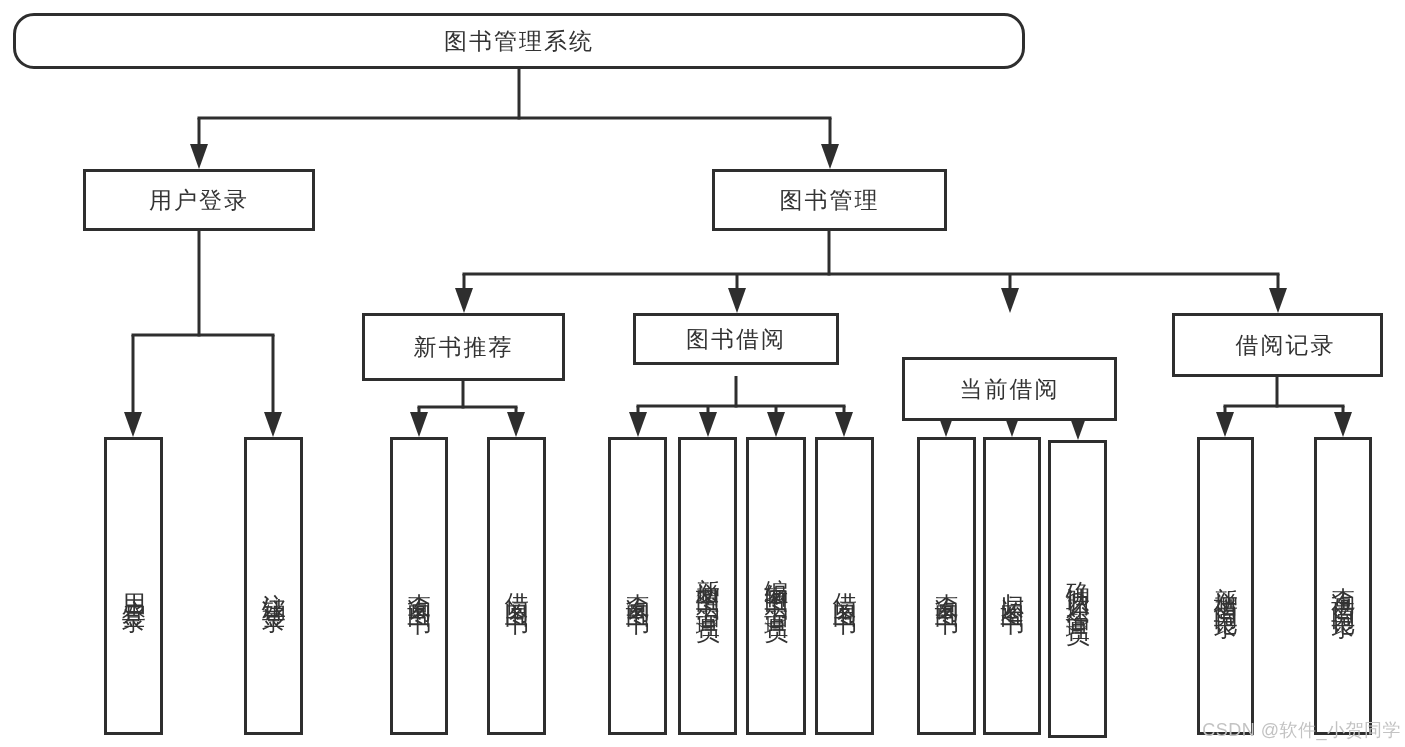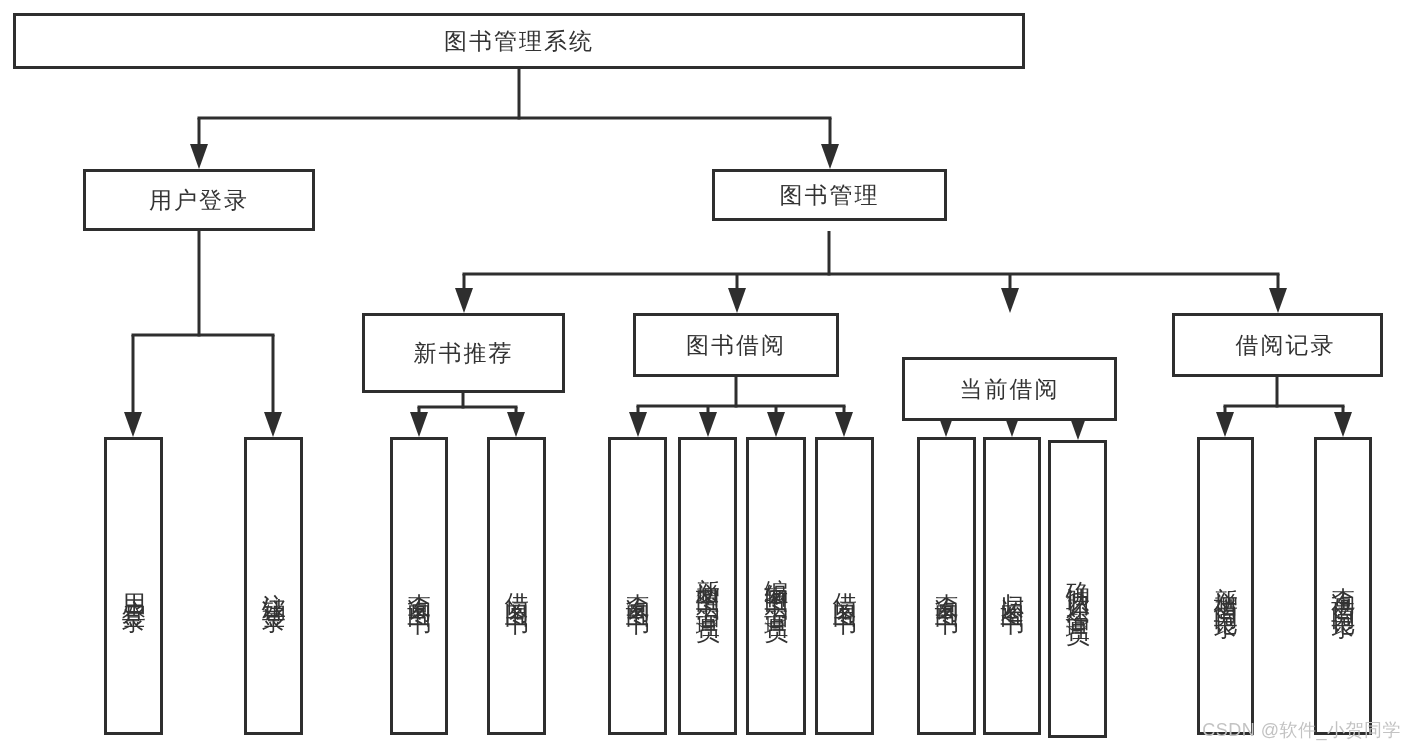--- a/index.html
+++ b/index.html
@@ -113,35 +113,35 @@
     <polygon points="1069,415 1087,415 1078,440"></polygon>
 
     <line x1="1277" y1="376" x2="1277" y2="407.5"></line>
     <line x1="1223.5" y1="406" x2="1344.5" y2="406"></line>
     <line x1="1225" y1="406" x2="1225" y2="415"></line>
     <polygon points="1216,412 1234,412 1225,437"></polygon>
     <line x1="1343" y1="406" x2="1343" y2="415"></line>
     <polygon points="1334,412 1352,412 1343,437"></polygon>
   </svg>
 
-  <div class="node h-node" style="left:13px; top:13px; width:1012px; height:56px;">
+  <div class="node h-node" style="left:13px; top:13px; width:1012px; height:56px;border-radius:21px;">
     <span>图书管理系统</span>
   </div>
 
   <div class="node h-node" style="left:83px; top:169px; width:232px; height:62px;">
     <span>用户登录</span>
   </div>
-  <div class="node h-node" style="left:712px; top:169px; width:235px; height:52px;">
+  <div class="node h-node" style="left:712px; top:169px; width:235px; height:62px;">
     <span>图书管理</span>
   </div>
 
-  <div class="node h-node" style="left:362px; top:313px; width:203px; height:80px;">
+  <div class="node h-node" style="left:362px; top:313px; width:203px; height:68px;">
     <span>新书推荐</span>
   </div>
-  <div class="node h-node" style="left:633px; top:313px; width:206px; height:64px;">
+  <div class="node h-node" style="left:633px; top:313px; width:206px; height:52px;">
     <span>图书借阅</span>
   </div>
   <div class="node h-node" style="left:902px; top:313px; width:215px; height:64px;margin-top:44px;">
     <span>当前借阅</span>
   </div>
   <div class="node h-node" style="left:1172px; top:313px; width:211px; height:64px;padding-left:16px;">
     <span>借阅记录</span>
   </div>
 
   <div class="node leaf" style="left:104px; top:437px; width:59px; height:298px;">

